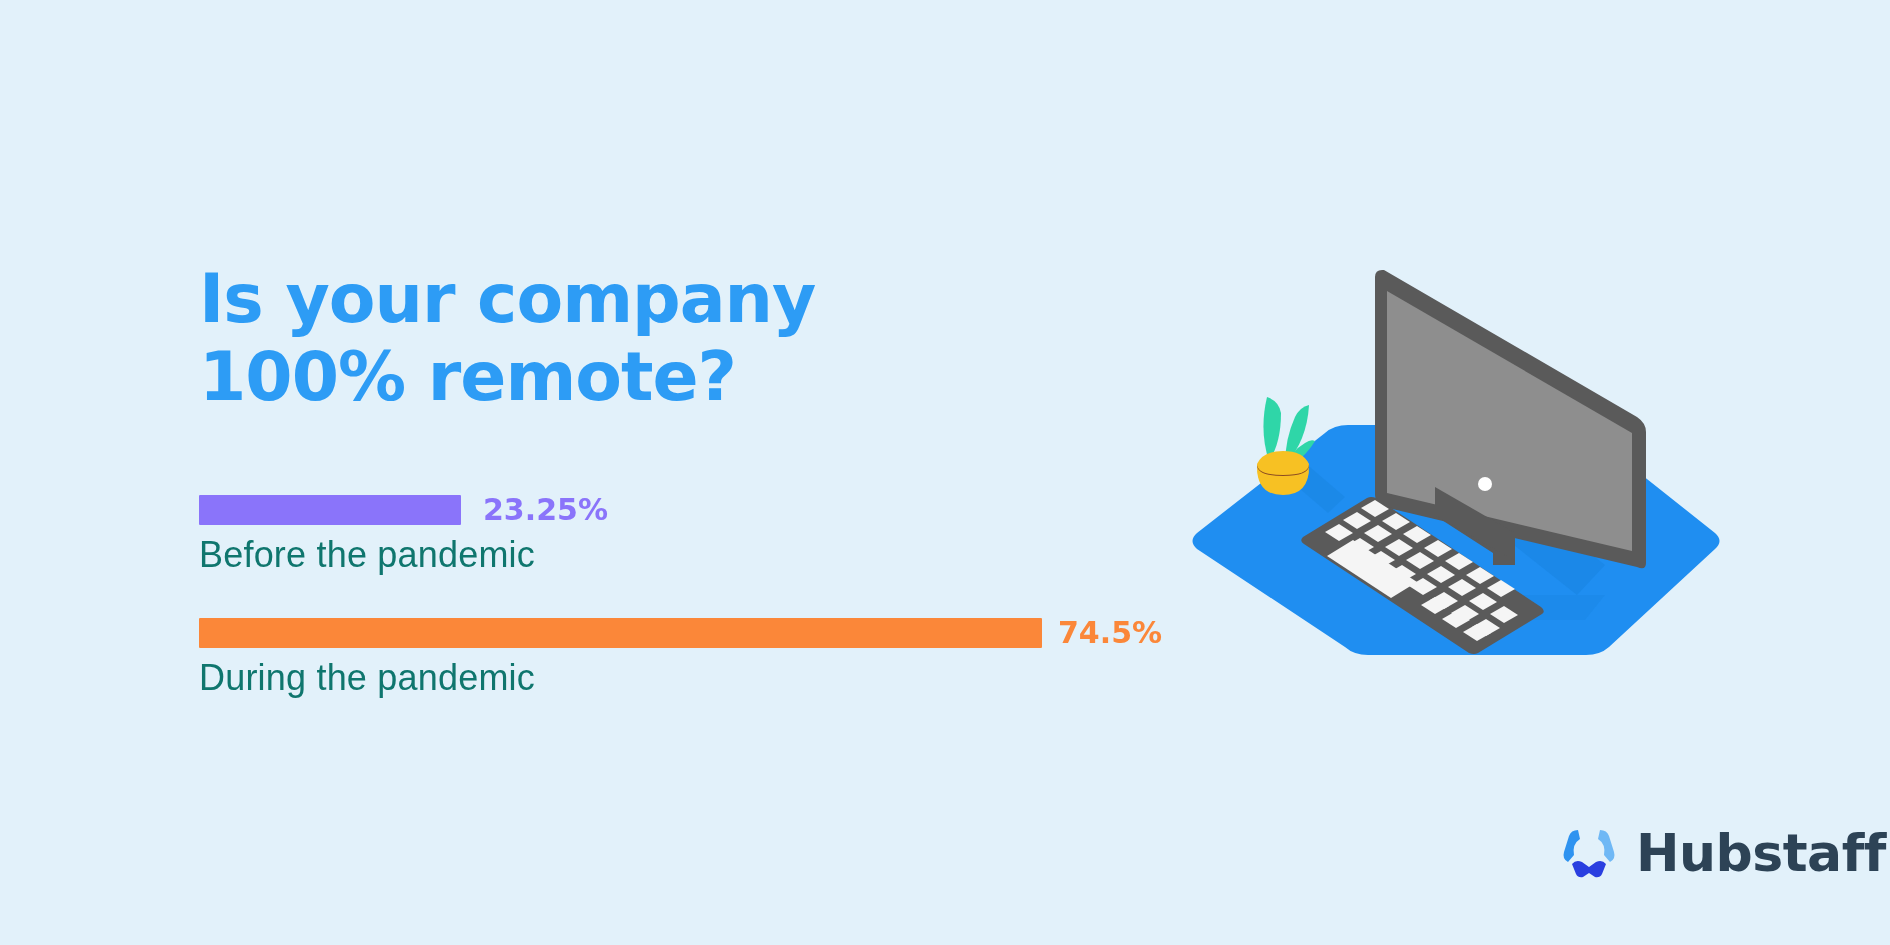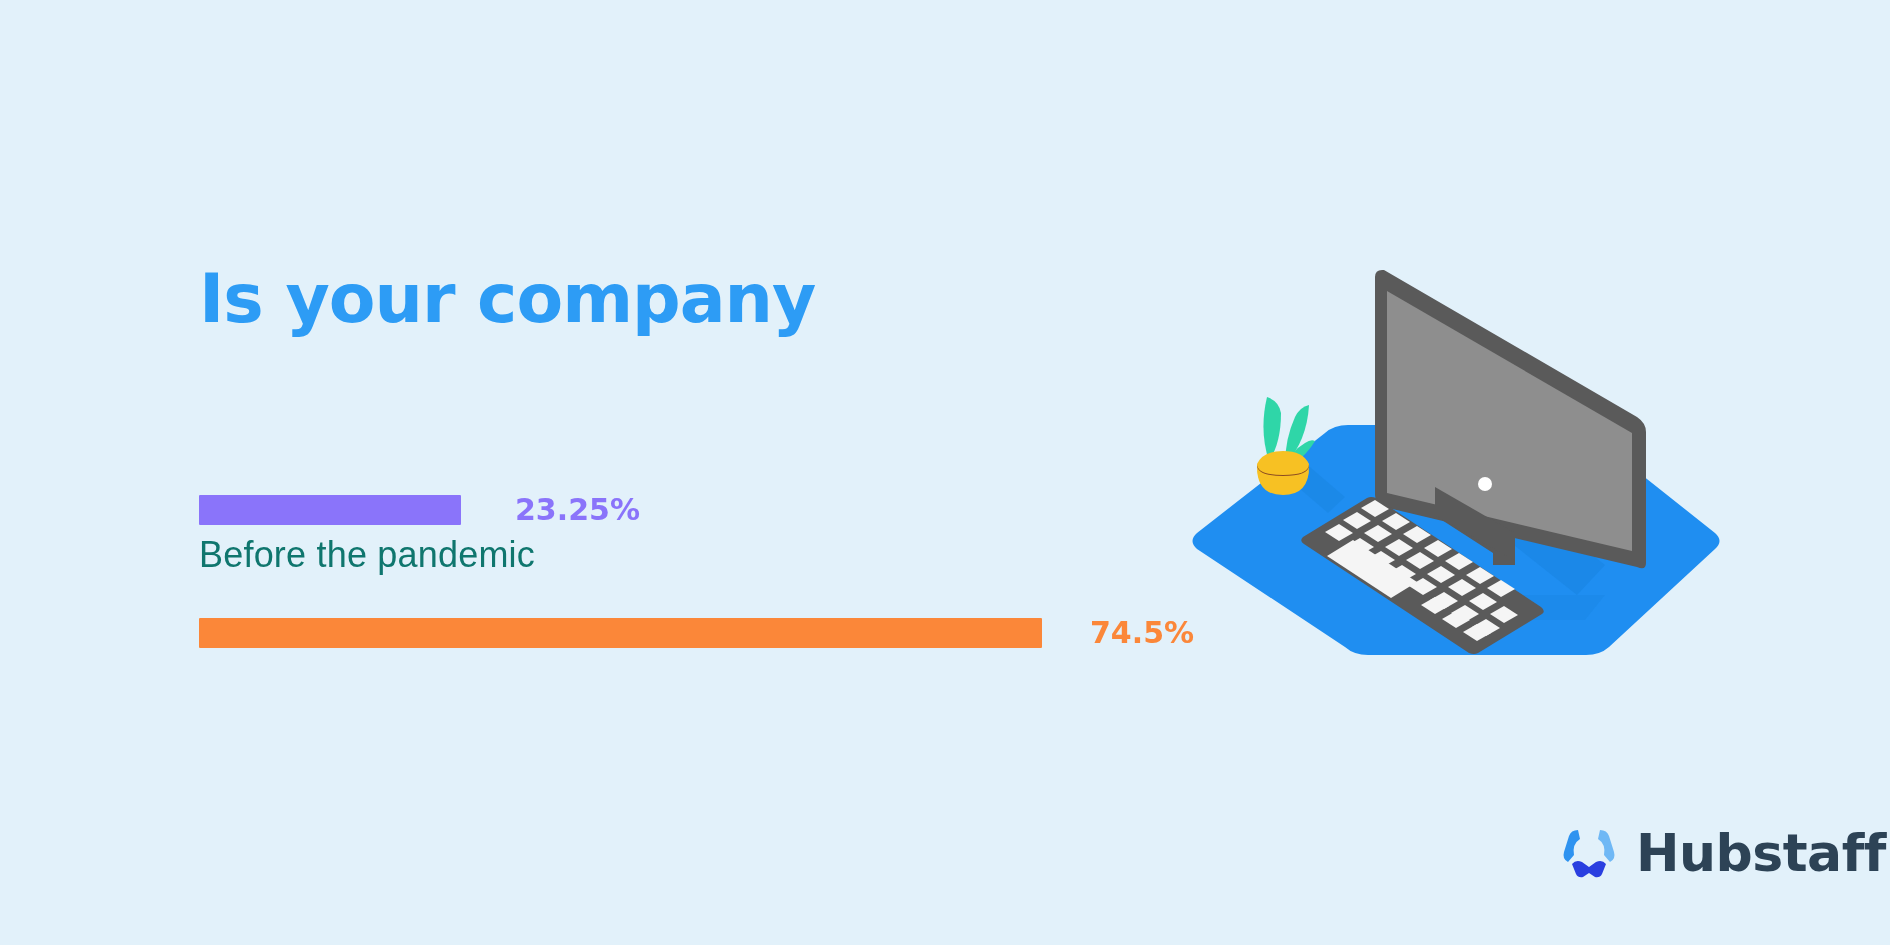--- a/index.html
+++ b/index.html
@@ -22,21 +22,21 @@
     font-weight:bold;
     font-size:68px;
     line-height:78px;
     letter-spacing:-1px;
   }
   .title-line { display:block; white-space:pre; }
 
   
   .chart { position:absolute; left:199px; top:495px; width:1100px; }
   .chart-row { position:relative; margin-bottom:42px; }
-  .bar-line { display:flex; align-items:center; height:30px;gap:32px; }
+  .bar-line { display:flex; align-items:center; height:30px; }
   .bar {
     height:30px;
     border-radius:1px;
     flex:0 0 auto;
   }
   .bar-value {
     font-family:"DejaVu Sans", sans-serif;
     font-weight:bold;
     font-size:30px;
     line-height:30px;
@@ -78,37 +78,39 @@
     letter-spacing:-0.5px;
   }
 </style>
 </head>
 <body style="background: rgb(226, 241, 250);">
 
 <div id="canvas">
 
   <h1 class="title" style="color: rgb(45, 156, 245);">
     <span class="title-line">Is your company</span>
+    <span class="title-line">100% remote?</span>
   </h1>
 
   <div class="chart">
 
     <div class="chart-row">
       <div class="bar-line">
         <div class="bar" style="width:262px;background:#8a74fa;"></div>
         <div class="bar-value" style="color:#8a74fa;">23.25%</div>
       </div>
       <div class="bar-label">Before the pandemic</div>
     </div>
 
     <div class="chart-row">
       <div class="bar-line">
         <div class="bar" style="width:843px;background:#fb8739;"></div>
         <div class="bar-value" style="color:#fb8739;margin-left:16px;">74.5%</div>
       </div>
+      <div class="bar-label">During the pandemic</div>
     </div>
 
   </div>
 
   <div class="illustration">
     <svg viewBox="0 0 540 430" xmlns="http://www.w3.org/2000/svg">
 
       <g>
         <path d="M163 160 L381 160 Q395 160 404 168 L530 268 Q539 276 530 284 L424 382 Q415 390 401 390 L183 390 Q169 390 160 382 L12 284 Q3 276 12 268 L140 168 Q149 160 163 160 Z" fill="#1f8ef1"></path>
         <path d="M300 205 L420 300 L392 330 L272 235 Z" fill="#1784e0" opacity="0.55"></path>

